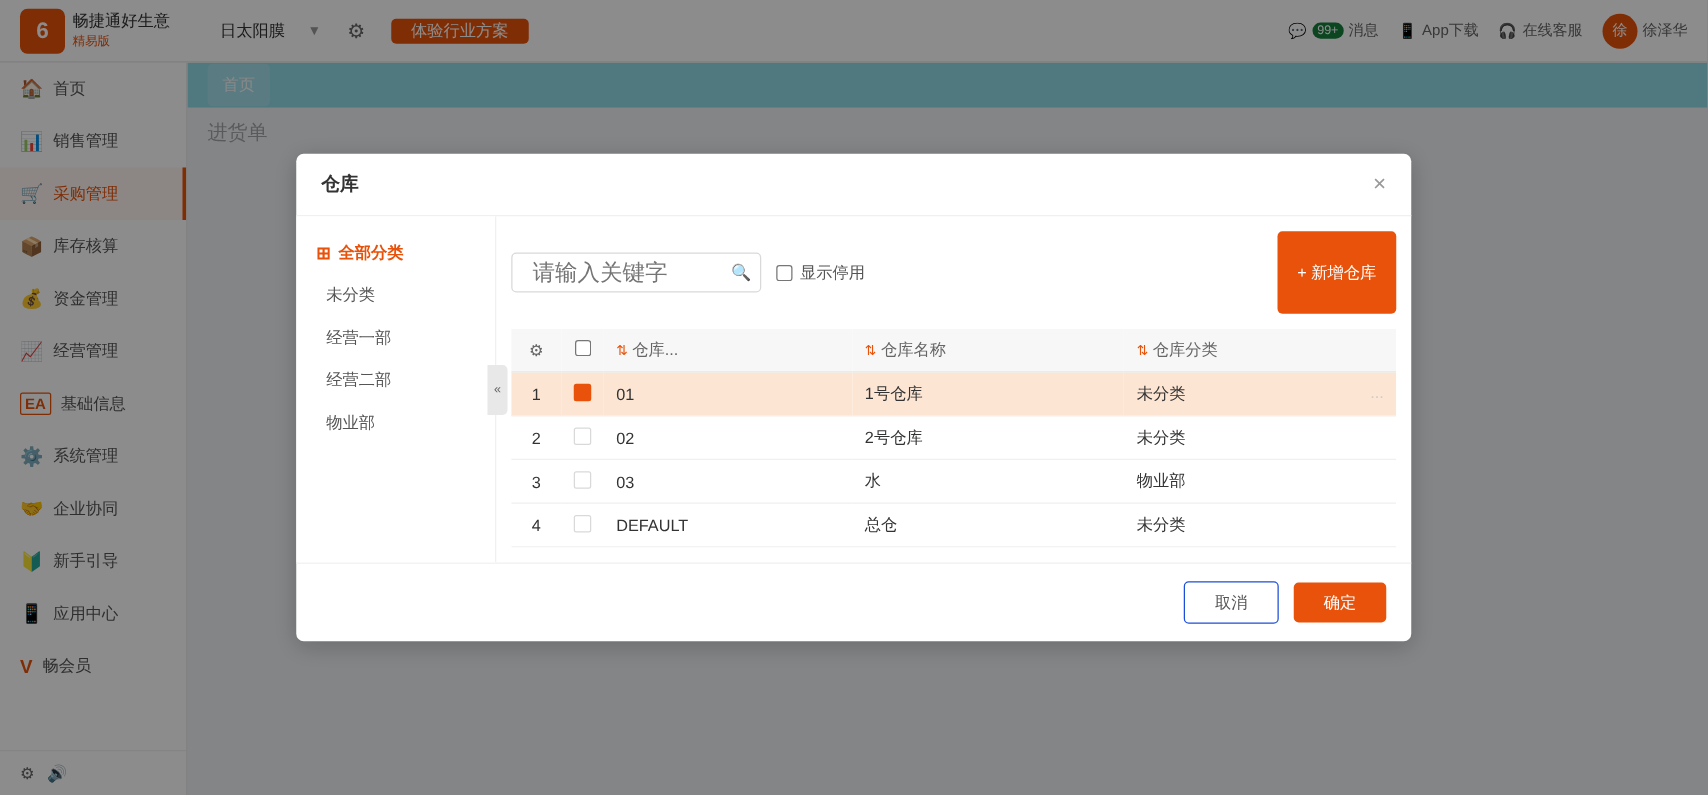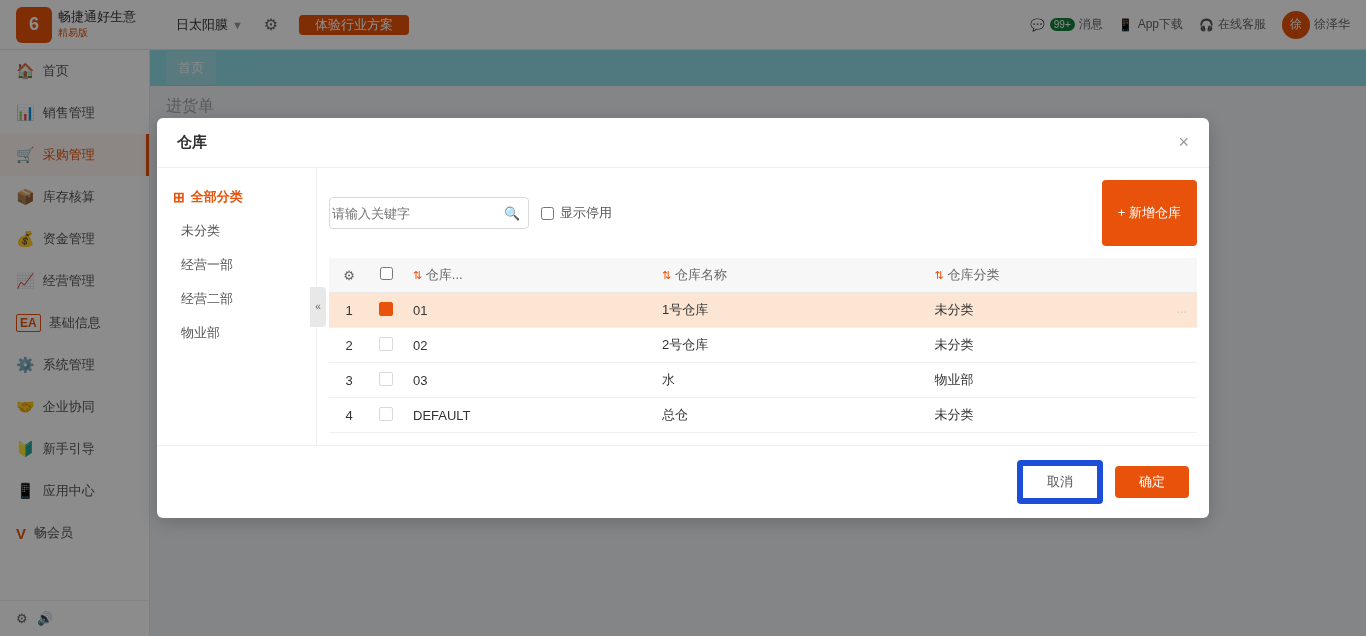--- a/index.html
+++ b/index.html
@@ -39,21 +39,21 @@
     .header-middle {
       flex: 1;
       display: flex;
       align-items: center;
       gap: 12px;
       padding-left: 10px;
     }
     .store-selector {
       display: flex;
       align-items: center;
-      gap: 4px;
+      gap: 18px;
       cursor: pointer;
       color: #333;
       font-size: 13px;
     }
     .chevron-down { color: #999; font-size: 11px; }
     .gear-btn {
       width: 32px; height: 32px;
       display: flex; align-items: center; justify-content: center;
       border-radius: 4px; cursor: pointer; color: #666;
       font-size: 16px;
@@ -126,21 +126,21 @@
       z-index: 100;
       display: flex;
       align-items: center;
       justify-content: center;
     }
 
     
     .modal {
       background: #fff;
       border-radius: 6px;
-      width: 1052px;
+      width: 892px;
       max-height: 580px;
       display: flex;
       flex-direction: column;
       box-shadow: 0 4px 20px rgba(0,0,0,0.2);
     }
     .modal-header {
       display: flex;
       align-items: center;
       justify-content: space-between;
       padding: 14px 20px;
@@ -184,22 +184,22 @@
     }
     .search-input-wrap {
       position: relative;
       flex: 0 0 200px;
     }
     .search-input {
       width: 200px;
       height: 32px;
       border: 1px solid #d9d9d9;
       border-radius: 4px;
-      padding: 0 32px 0 2px;
-      font-size: 13px;
+      padding: 0 32px 0 16px;
+      font-size: 18px;
       outline: none;
       color: #999;
     }
     .search-icon-btn {
       position: absolute;
       right: 8px;
       top: 50%;
       transform: translateY(-50%);
       color: #999;
       cursor: pointer;
@@ -284,21 +284,21 @@
     .modal-footer {
       display: flex;
       align-items: center;
       justify-content: flex-end;
       gap: 12px;
       padding: 14px 20px;
       border-top: 1px solid #f0f0f0;
     }
     .cancel-btn {
       background: #fff;
-      border: 6px solid #1d4ed8;
+      border: 1px solid #1d4ed8;
       color: #555;
       padding: 7px 24px;
       border-radius: 4px;
       cursor: pointer;
       font-size: 13px;
     }
     .confirm-btn {
       background: #e8520a;
       color: #fff;
       border: none;

